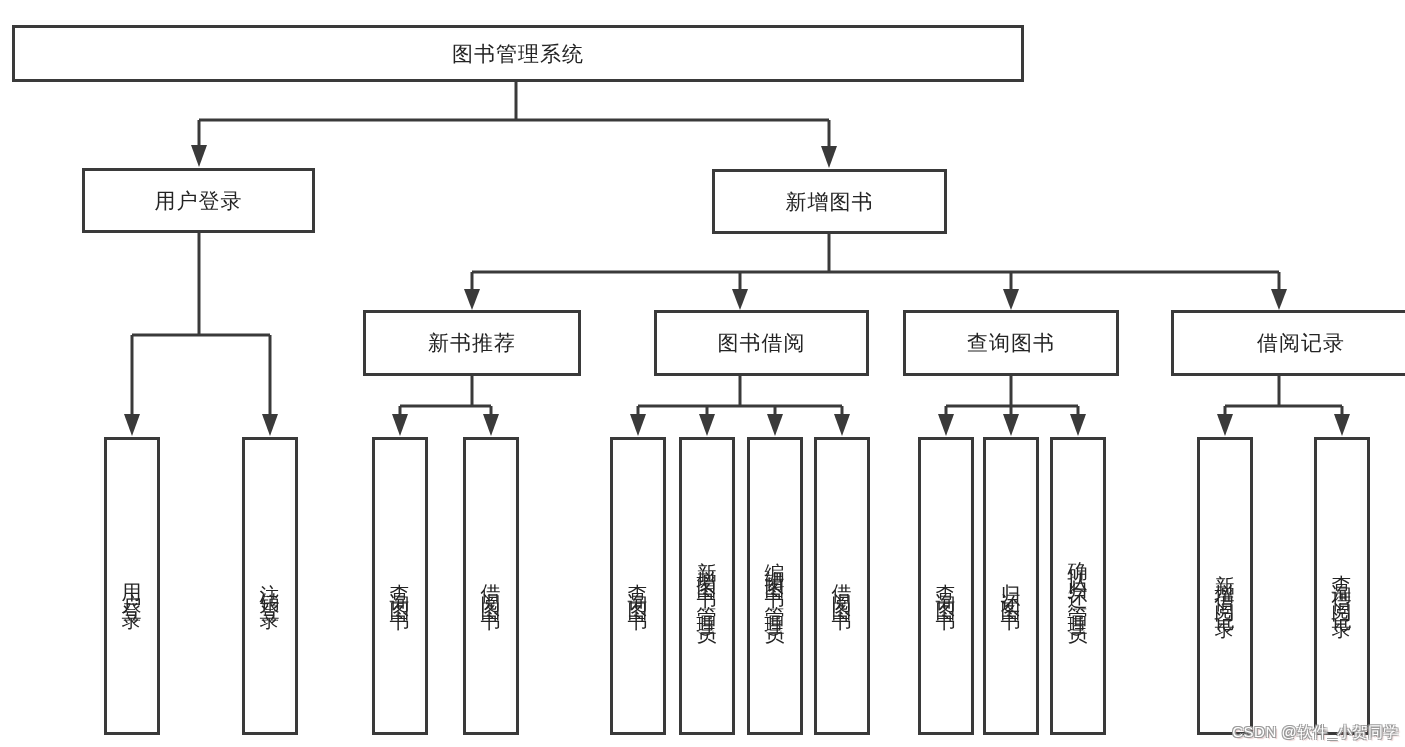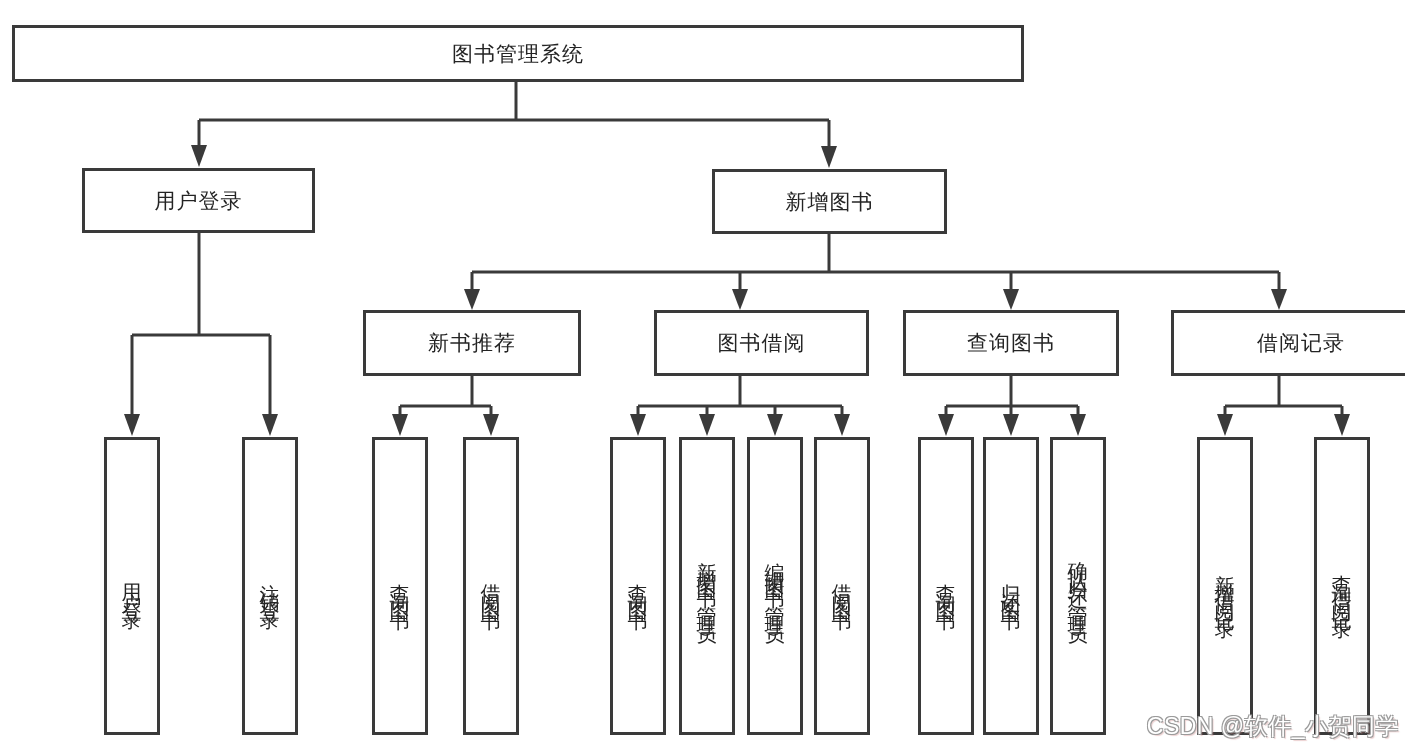--- a/index.html
+++ b/index.html
@@ -47,21 +47,21 @@
   .l-3{left:372px;}  .l-4{left:463px;}
   .l-5{left:610px;}  .l-6{left:679px;}
   .l-7{left:747px;}  .l-8{left:814px;}
   .l-9{left:918px;}  .l-10{left:983px;}
   .l-11{left:1050px;}
   .l-12{left:1197px;} .l-13{left:1314px;}
   .watermark{
     position:absolute;
     right:6px;bottom:5px;
     z-index:2;
-    font-size:23px;
+    font-size:15px;
     color:#ffffff;
     letter-spacing:0.5px;
     text-shadow:
       -1px -1px 0 #9b9b9b,
        1px -1px 0 #9b9b9b,
       -1px  1px 0 #9b9b9b,
        1px  1px 0 #9b9b9b,
        2px  2px 1px rgba(200,120,120,0.35);
   }
 </style>

